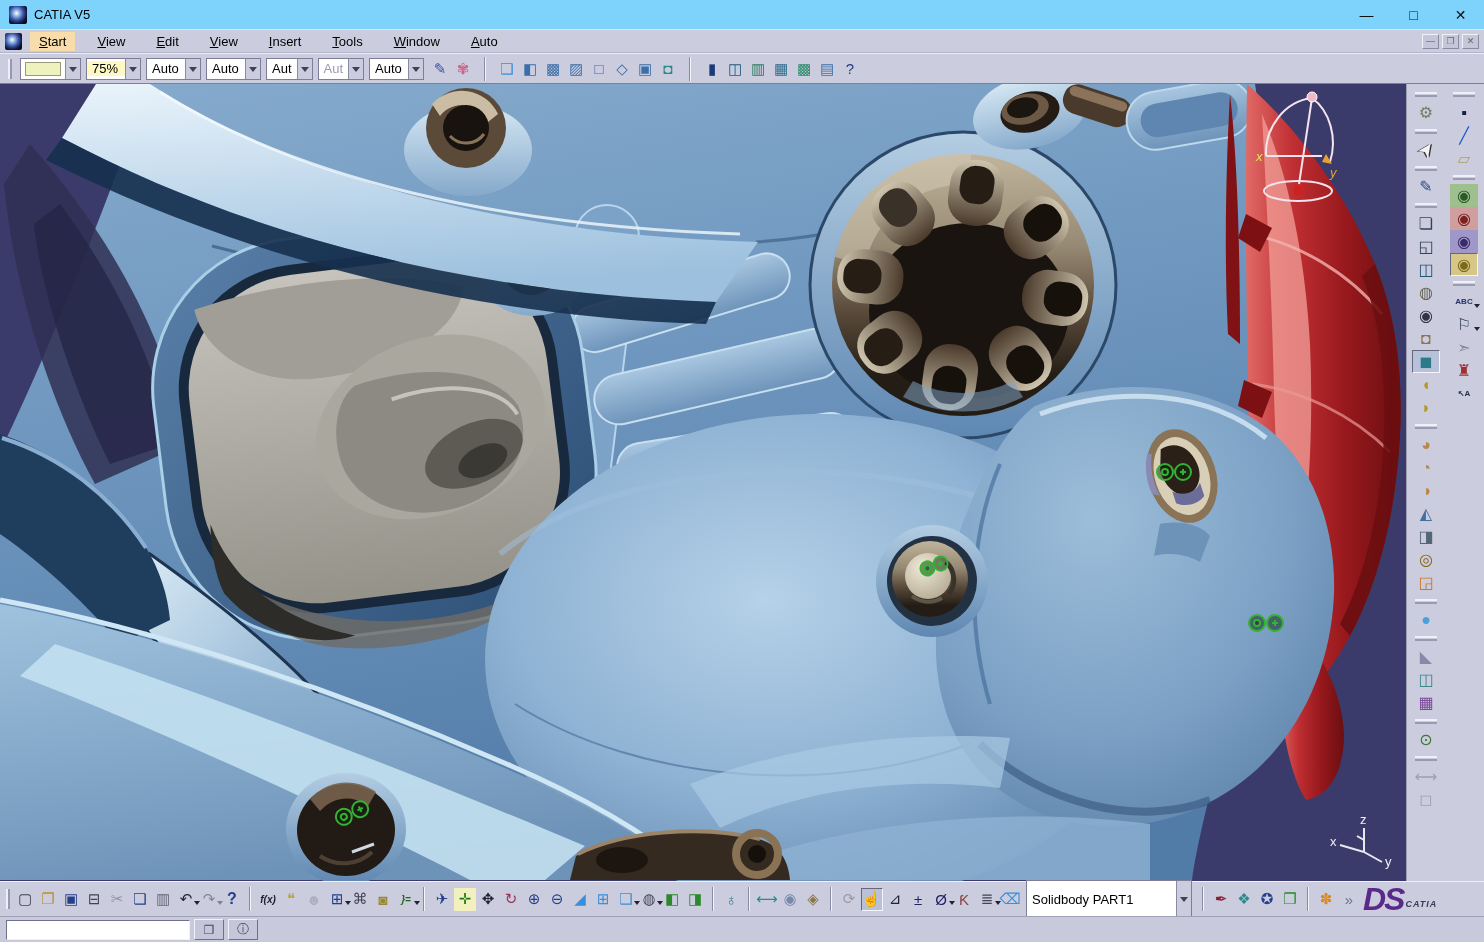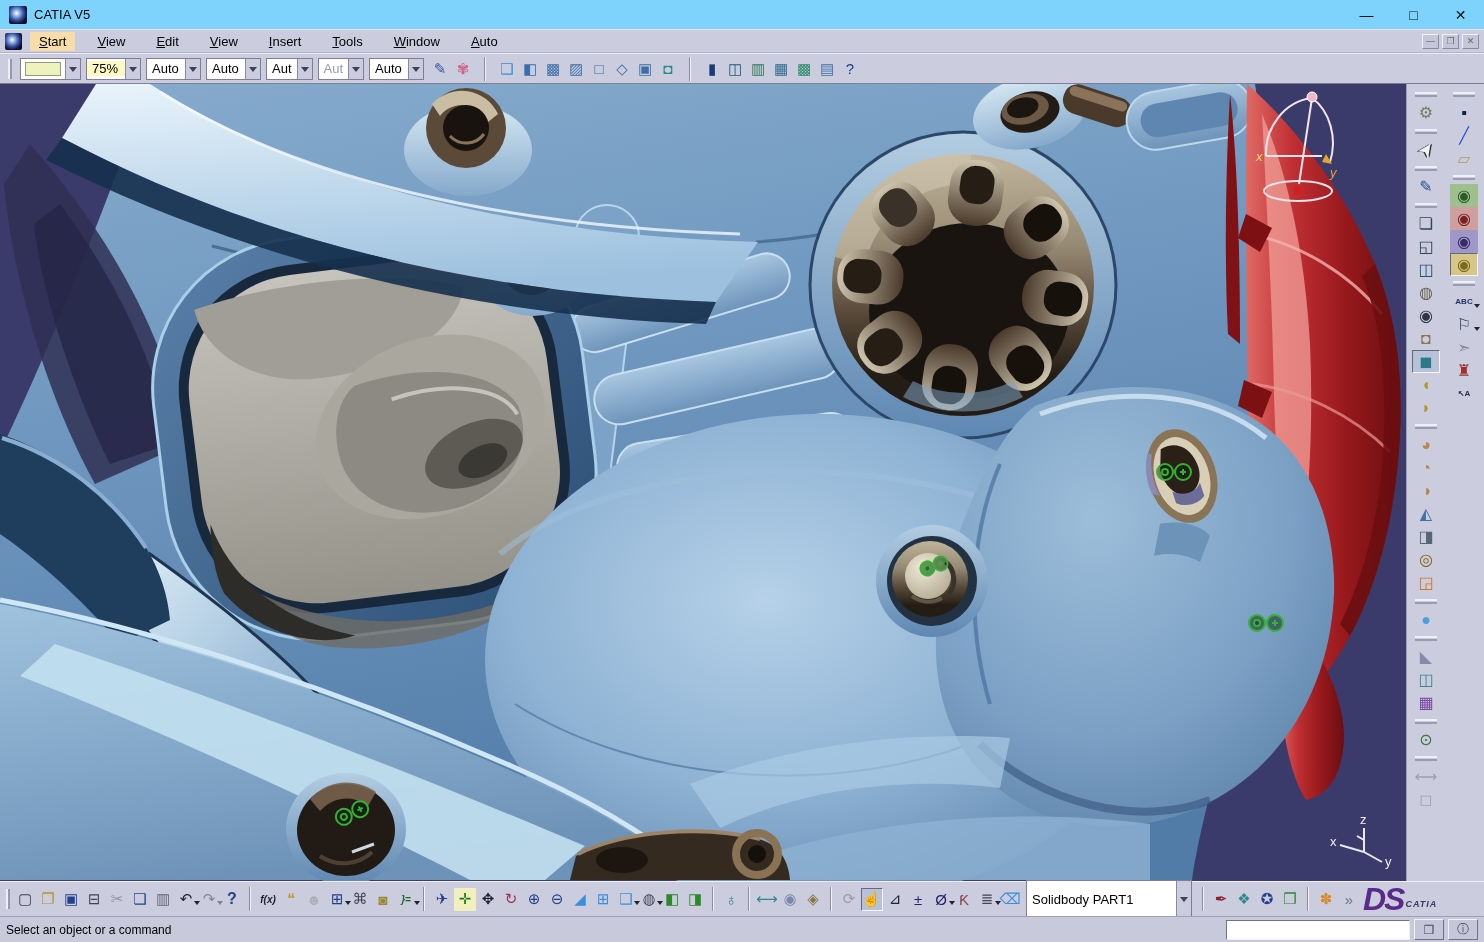--- a/index.html
+++ b/index.html
@@ -580,17 +580,16 @@
       <span class="tbi" style="color: rgb(216, 136, 32);">✽</span>
       <span class="tbi" style="color: rgb(102, 119, 136);">»</span>
     </span>
   <span class="logo">
     <span class="logo-ds">DS</span>
     <span class="logo-catia">CATIA</span>
   </span>
 </div>
 
 <div class="statusbar">
-  <span class="status-msg">Select an object or a command</span>
   <input class="status-input" value="" style="">
   <span class="status-btn">❐</span>
   <span class="status-btn">ⓘ</span>
 </div>
 
 </body></html>

